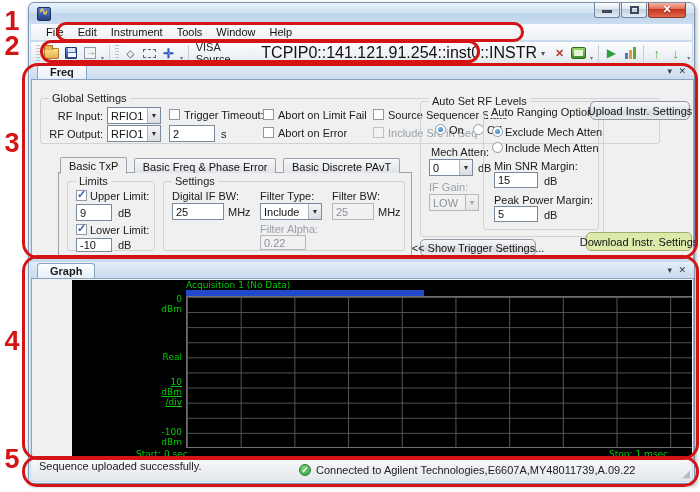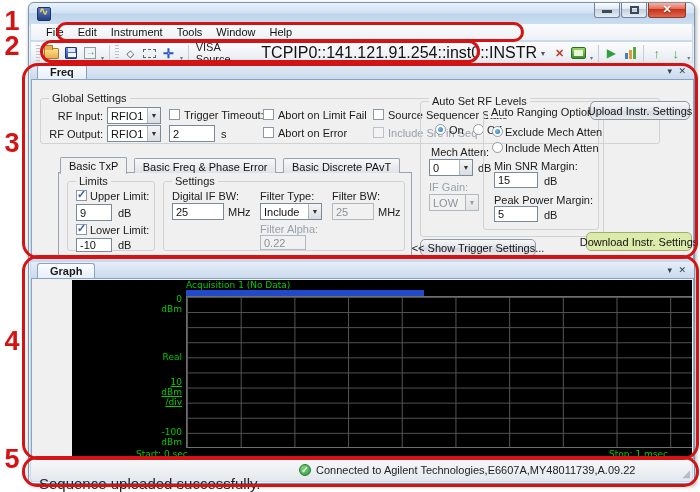--- a/index.html
+++ b/index.html
@@ -115,21 +115,21 @@
   .g-bar { position:absolute; left:114px; top:10px; width:238px; height:6px; background:#2149cc; }
   .g-grid { position:absolute; left:114px; top:16px; width:538px; height:152px; border:1px solid #6e6e6e;
     background-image:linear-gradient(to right,#555 1px,transparent 1px),linear-gradient(to bottom,#555 1px,transparent 1px);
     background-size:53.7px 15.1px; }
   .g-ylab { position:absolute; width:44px; left:66px; text-align:right; font-family:"DejaVu Sans",sans-serif; font-size:9px; line-height:10px; color:#00cc00; }
   .g-xlab { position:absolute; top:169px; font-family:"DejaVu Sans",sans-serif; font-size:9px; color:#00cc00; }
 
   
   .statusbar { position:absolute; left:2px; right:2px; bottom:2px; height:22px;
     background:linear-gradient(#f6f7f9,#e4e8ed); border-top:1px solid #c5cad0; border-radius:0 0 3px 3px; }
-  .status-left { position:absolute; left:8px; top:15px; font-size:15px; color:#222;text-align:center; }
+  .status-left { position:absolute; left:8px; top:0; font-size:11px; color:#222;text-align:center; }
   .status-center { position:absolute; left:268px; top:4px; font-size:11px; color:#222; display:flex; align-items:center; }
   .check-ic { width:12px; height:12px; border-radius:50%; background:radial-gradient(circle at 35% 30%, #7ed47e, #2f9e3f); border:1px solid #247a30;
     color:#fff; font-size:9px; font-weight:bold; display:flex; align-items:center; justify-content:center; margin-right:5px; }
   .grip { position:absolute; right:2px; bottom:2px; font-size:10px; color:#b4bcc6; }
 
   
   .ann-num { position:absolute; left:1px; width:22px; text-align:center; font-size:27px; font-weight:bold; color:#d41414; z-index:50; }
   .ann-box { position:absolute; border:3px solid #d41414; z-index:49; pointer-events:none; }
 </style>
 </head>

